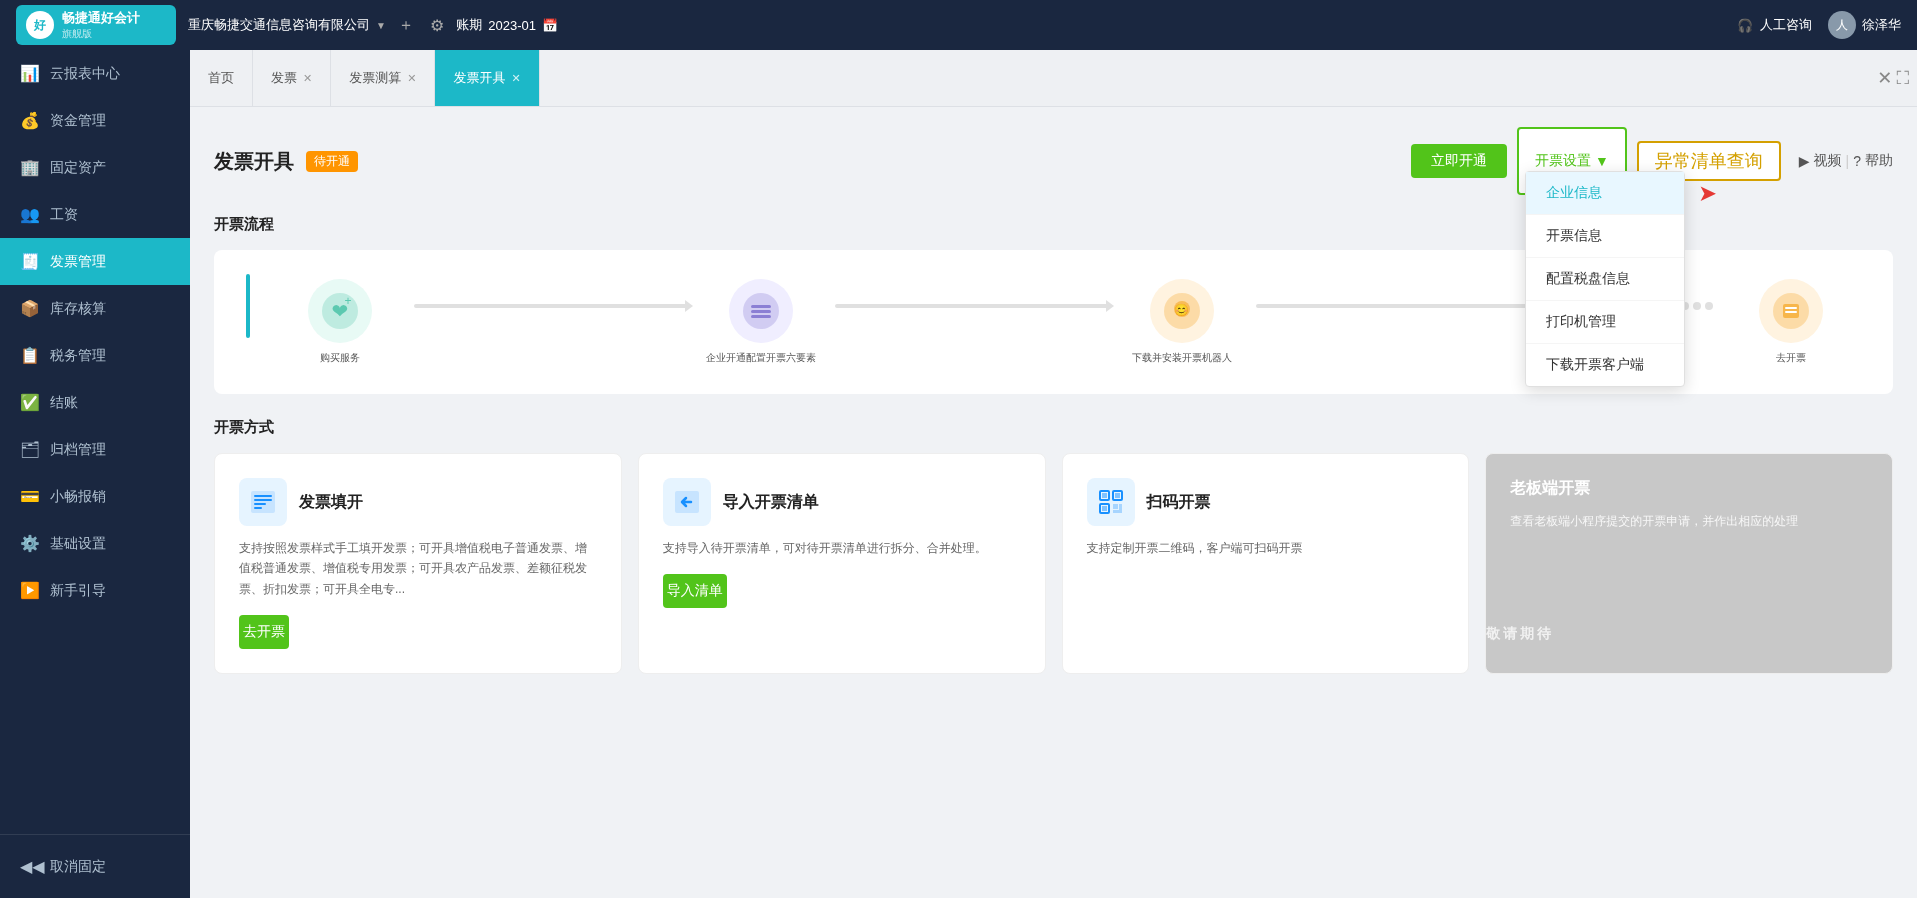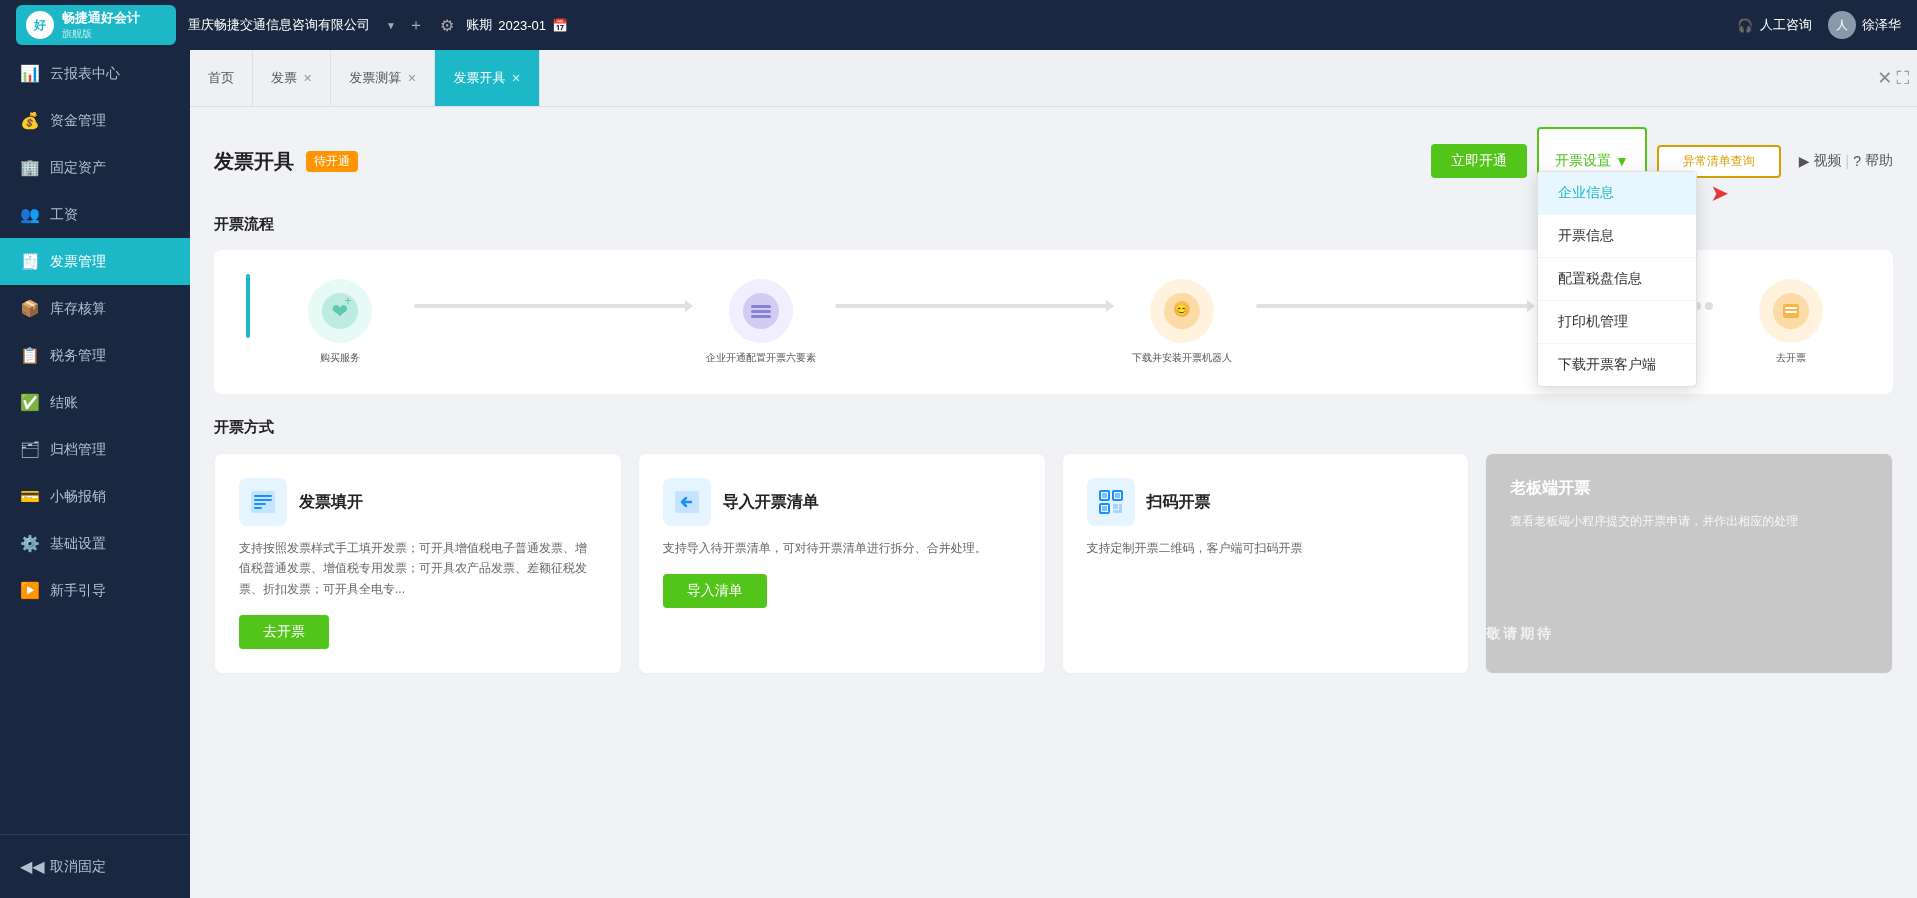--- a/index.html
+++ b/index.html
@@ -12,21 +12,21 @@
     }
     .logo-area {
       display: flex; align-items: center; gap: 8px;
       background: #1cb8c8; border-radius: 6px; padding: 4px 10px; width: 160px; height: 40px;
     }
     .logo-icon { width: 28px; height: 28px; background: white; border-radius: 50%; display: flex; align-items: center; justify-content: center; }
     .logo-icon span { color: #1cb8c8; font-weight: bold; font-size: 12px; }
     .logo-text { color: white; font-size: 13px; font-weight: bold; }
 
     .company-area {
-      display: flex; align-items: center; gap: 16px; color: white; font-size: 13px; cursor: pointer;
+      display: flex; align-items: center; gap: 6px; color: white; font-size: 13px; cursor: pointer;
     }
     .chevron-down { color: #aaa; font-size: 10px; }
     .top-actions { display: flex; align-items: center; gap: 16px; color: #aaa; font-size: 18px; cursor: pointer; }
     .period-area { display: flex; align-items: center; gap: 6px; color: white; font-size: 13px; }
     .period-icon { color: #1cb8c8; }
 
     .top-right { margin-left: auto; display: flex; align-items: center; gap: 16px; color: white; font-size: 13px; }
     .user-area { display: flex; align-items: center; gap: 6px; cursor: pointer; }
     .user-avatar { width: 28px; height: 28px; background: #8899aa; border-radius: 50%; display: flex; align-items: center; justify-content: center; color: white; font-size: 12px; }
 
@@ -92,26 +92,26 @@
       background: #52c41a; color: white; border: none; border-radius: 4px;
       padding: 8px 20px; font-size: 14px; cursor: pointer; font-weight: 500;
     }
     .btn-outline-green {
       background: white; color: #52c41a; border: 2px solid #52c41a; border-radius: 4px;
       padding: 23px 16px; font-size: 14px; cursor: pointer; font-weight: 500;
       display: flex; align-items: center; gap: 4px;
     }
     .btn-outline-yellow {
       background: white; color: #d4a000; border: 2px solid #d4a000; border-radius: 4px;
-      padding: 6px 24px; font-size: 12px; cursor: pointer; font-weight: 500;
+      padding: 6px 16px; font-size: 18px; cursor: pointer; font-weight: 500;
     }
 
     
     .dropdown-menu {
-      position: absolute; top: 44px; left: 0; background: white;
+      position: absolute; top: 44px; left: 8px; background: white;
       border: 1px solid #e0e0e0; border-radius: 4px; box-shadow: 0 4px 16px rgba(0,0,0,0.15);
       min-width: 160px; z-index: 100;
     }
     .dropdown-item {
       padding: 12px 20px; cursor: pointer; color: #333; font-size: 14px;
       border-bottom: 1px solid #f5f5f5;
     }
     .dropdown-item:last-child { border-bottom: none; }
     .dropdown-item.highlighted { background: #e8f7ff; color: #1cb8c8; }
 
@@ -152,21 +152,21 @@
       display: grid; grid-template-columns: 1fr 1fr 1fr 1fr; gap: 16px;
     }
     .method-card {
       background: white; border-radius: 8px; padding: 24px; border: 1px solid #eee;
     }
     .method-card.greyed { background: #c8c8c8; }
     .method-header { display: flex; align-items: center; gap: 12px; margin-bottom: 12px; }
     .method-icon { width: 48px; height: 48px; border-radius: 8px; display: flex; align-items: center; justify-content: center; font-size: 24px; }
     .method-title { font-size: 16px; font-weight: bold; color: #222; }
     .method-desc { font-size: 12px; color: #666; line-height: 1.7; margin-bottom: 16px; }
-    .method-btn { background: #52c41a; color: white; border: none; border-radius: 4px; padding: 8px 24px; font-size: 14px; cursor: pointer; }
+    .method-btn { background: #52c41a; color: white; border: none; border-radius: 4px; padding: 8px 4px; font-size: 14px; cursor: pointer; }
 
     .close-btn, .expand-btn {
       color: #888; font-size: 18px; cursor: pointer; background: none; border: none;
     }
     .tab-bar-actions {
       margin-left: auto; display: flex; align-items: center; gap: 4px; padding-right: 8px;
     }
 
     
     .sidebar::-webkit-scrollbar { width: 4px; }

